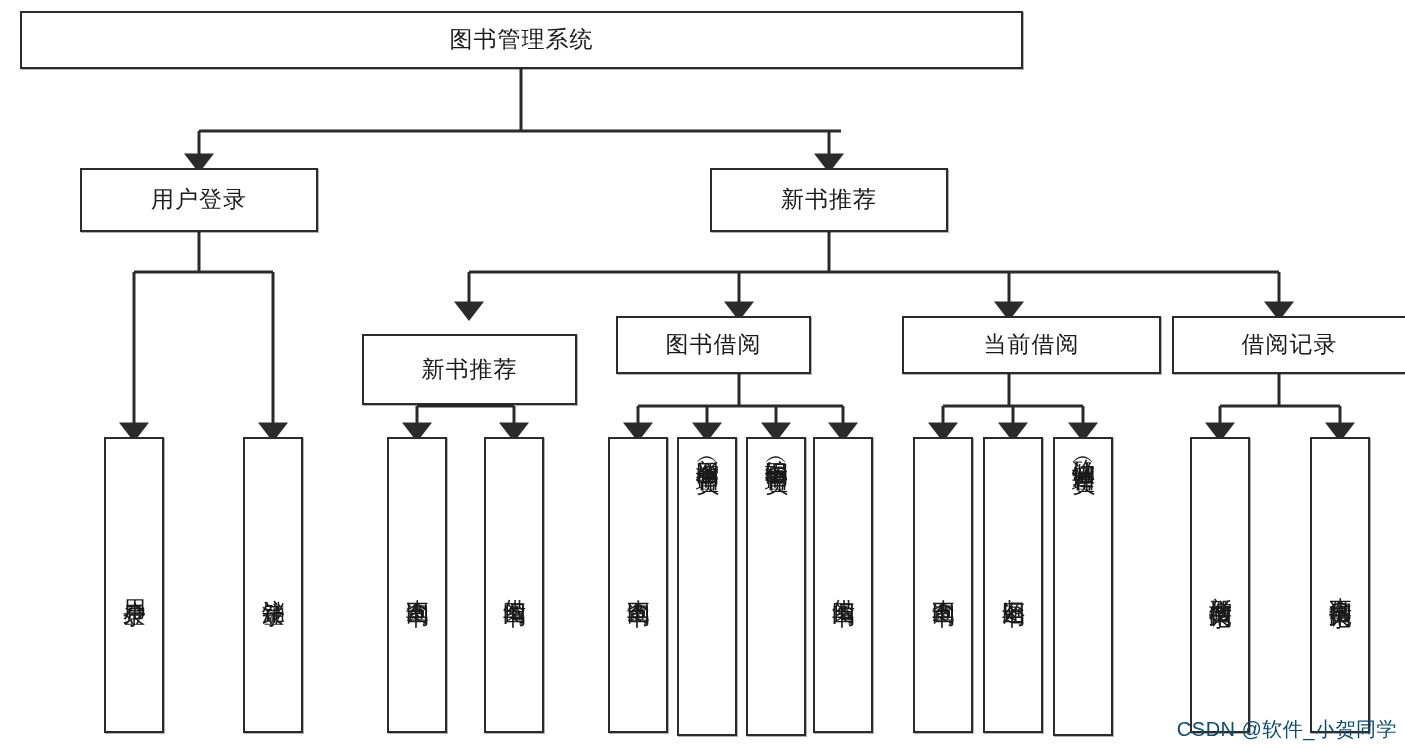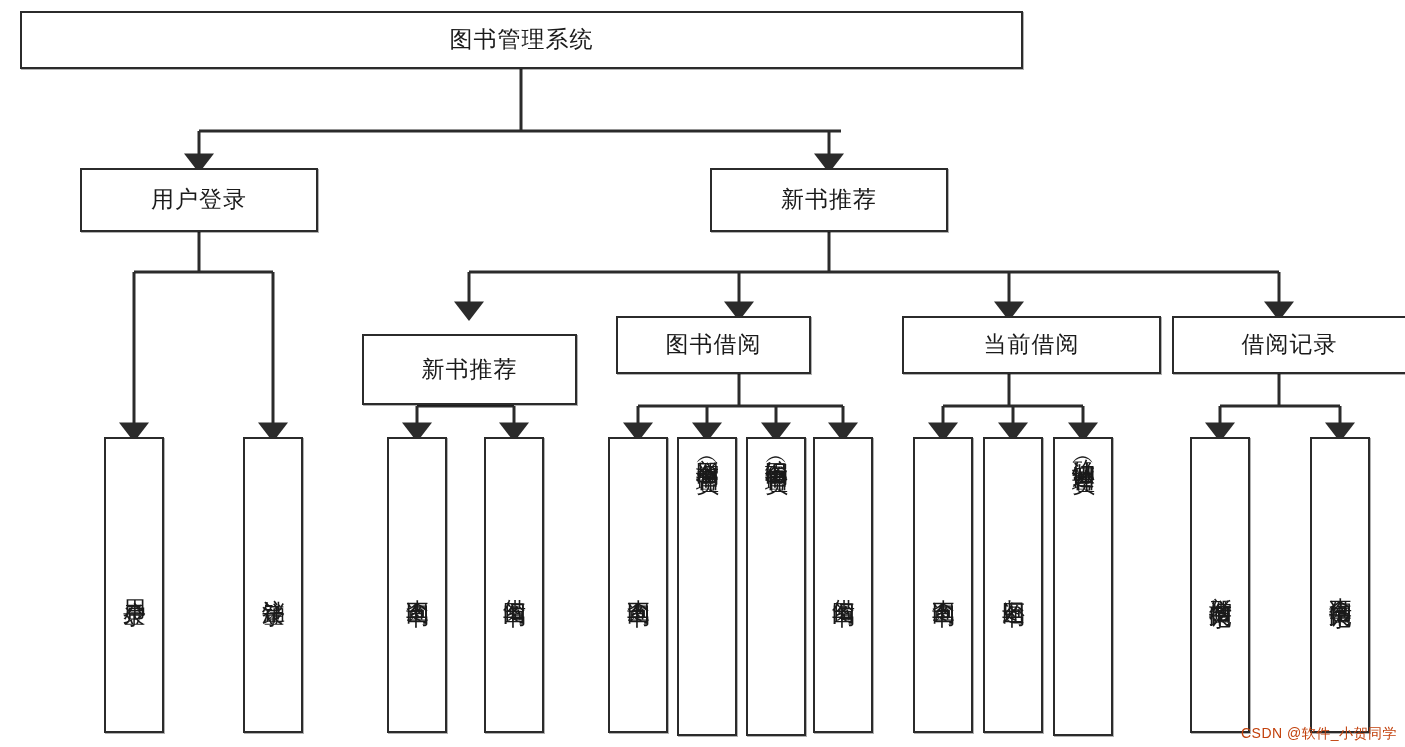--- a/index.html
+++ b/index.html
@@ -53,22 +53,22 @@
     justify-content: center;
   }
   .node.vertical.topalign {
     justify-content: flex-start;
     padding-top: 2px;
   }
   .watermark {
     position: absolute;
     right: 8px;
     bottom: 4px;
-    font-size: 14px;
-    color: #c2410c;
+    font-size: 20px;
+    color: #0c4a6e;
     white-space: nowrap;
     letter-spacing: 0.5px;
   }
 </style>
 </head>
 <body>
 
 <div id="diagram-root">
 
   <svg class="connectors" viewBox="0 0 1405 747" xmlns="http://www.w3.org/2000/svg">

